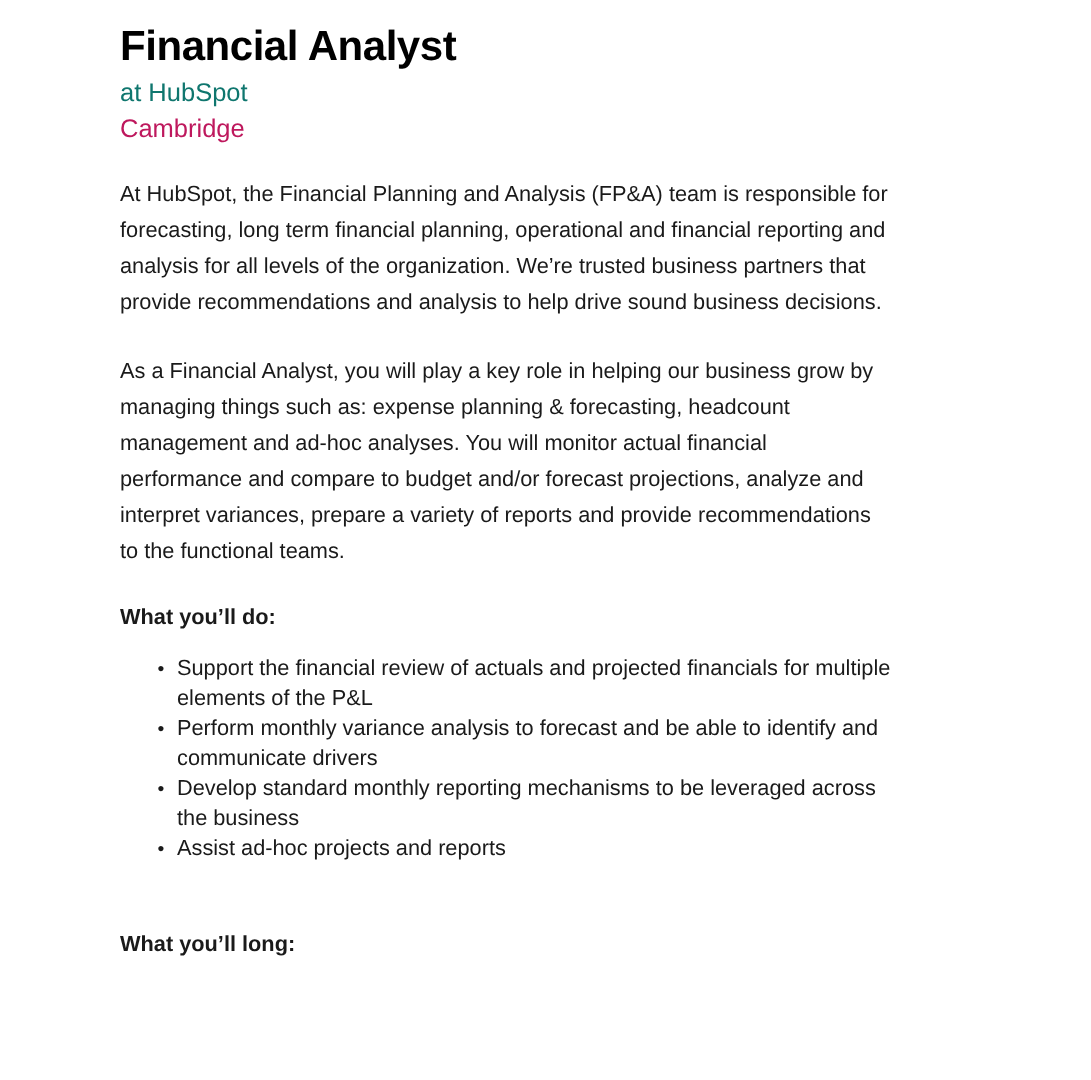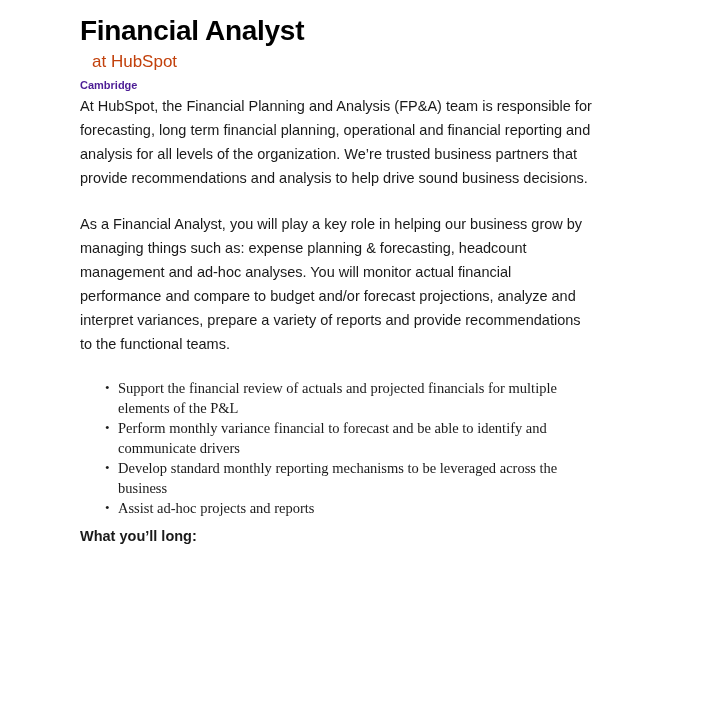--- a/index.html
+++ b/index.html
@@ -26,66 +26,66 @@
   .job-title {
     margin: 0;
     font-size: 28px;
     line-height: 34px;
     font-weight: 700;
     letter-spacing: -0.3px;
     color: #000000;
   }
 
   .company-line {
-    margin: 3px 0 0 12px;
+    margin: 3px 0 0 0;
     font-size: 17px;
     line-height: 21px;
     font-weight: 400;
-    color: #c2410c;
+    color: #0f766e;
   }
 
   .location-line {
     margin: 5px 0 0 0;
-    font-size: 11px;
+    font-size: 17px;
     line-height: 17px;
-    font-weight: 700;
-    color: #4c1d95;
+    font-weight: 400;
+    color: #be185d;
   }
 
   .body-copy {
     margin: 0;
     padding: 0;
     max-width: 595px;
   }
 
   .paragraph {
     margin: 0 0 22px 0;
     font-size: 14.5px;
     line-height: 24px;
     font-weight: 400;
     color: #1a1a1a;
   }
 
   .paragraph.first {
+    margin-top: 24px;
   }
 
   .section-heading {
     margin: 0 0 14px 0;
     font-size: 14.5px;
     line-height: 20px;
     font-weight: 700;
     color: #1a1a1a;
   }
 
   .bullet-list {
-    margin: 0 0 8px 0;
+    margin: 0 0 44px 0;
     padding: 0 0 0 25px;
     list-style: none;
     max-width: 595px;
-    font-family: Liberation Serif, serif;
   }
 
   .bullet-item {
     position: relative;
     margin: 0 0 0 0;
     padding: 0 0 0 13px;
     font-size: 14.5px;
     line-height: 20px;
     font-weight: 400;
     color: #1a1a1a;
@@ -111,24 +111,25 @@
   <div class="company-line">at HubSpot</div>
 
   <div class="location-line">Cambridge</div>
 
   <div class="body-copy">
 
     <p class="paragraph first">At HubSpot, the Financial Planning and Analysis (FP&amp;A) team is responsible for forecasting, long term financial planning, operational and financial reporting and analysis for all levels of the organization. We’re trusted business partners that provide recommendations and analysis to help drive sound business decisions.</p>
 
     <p class="paragraph">As a Financial Analyst, you will play a key role in helping our business grow by managing things such as: expense planning &amp; forecasting, headcount management and ad-hoc analyses. You will monitor actual financial performance and compare to budget and/or forecast projections, analyze and interpret variances, prepare a variety of reports and provide recommendations to the functional teams.</p>
 
+    <h2 class="section-heading">What you’ll do:</h2>
 
     <ul class="bullet-list">
       <li class="bullet-item">Support the financial review of actuals and projected financials for multiple elements of the P&amp;L</li>
-      <li class="bullet-item">Perform monthly variance financial to forecast and be able to identify and communicate drivers</li>
+      <li class="bullet-item">Perform monthly variance analysis to forecast and be able to identify and communicate drivers</li>
       <li class="bullet-item">Develop standard monthly reporting mechanisms to be leveraged across the business</li>
       <li class="bullet-item">Assist ad-hoc projects and reports</li>
     </ul>
 
     <h2 class="section-heading">What you’ll long:</h2>
 
   </div>
 </div>
 
 </body></html>

